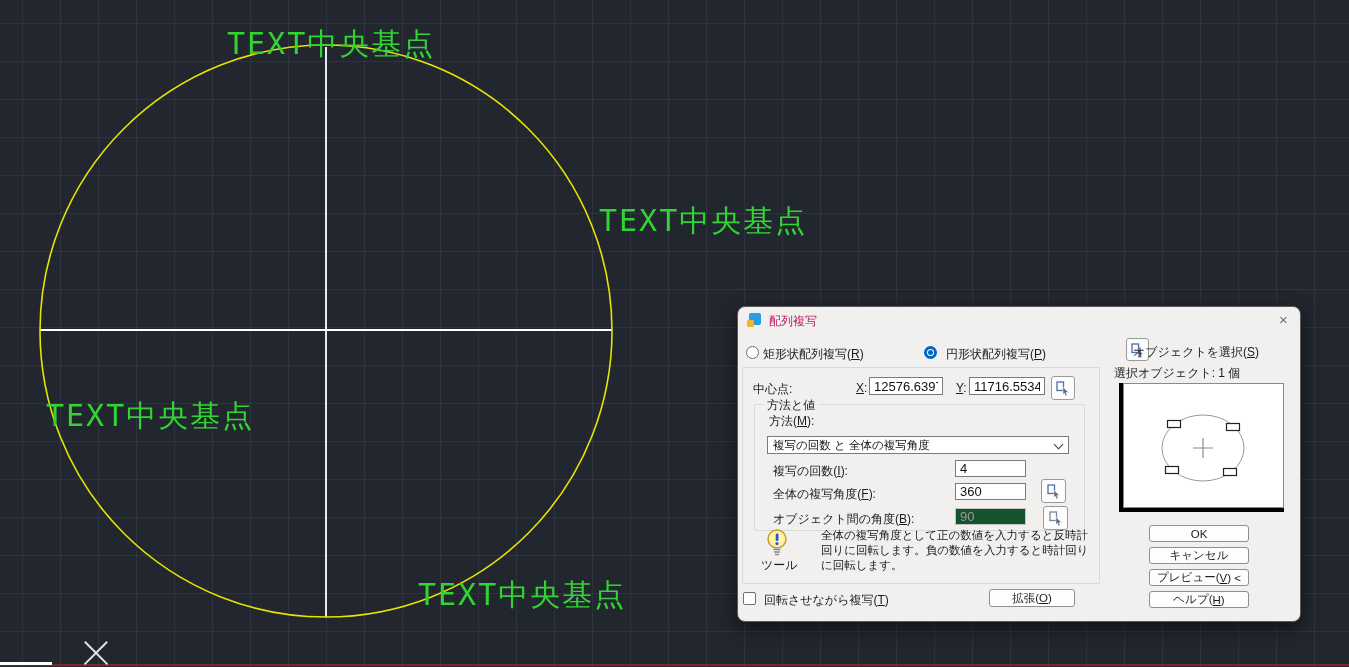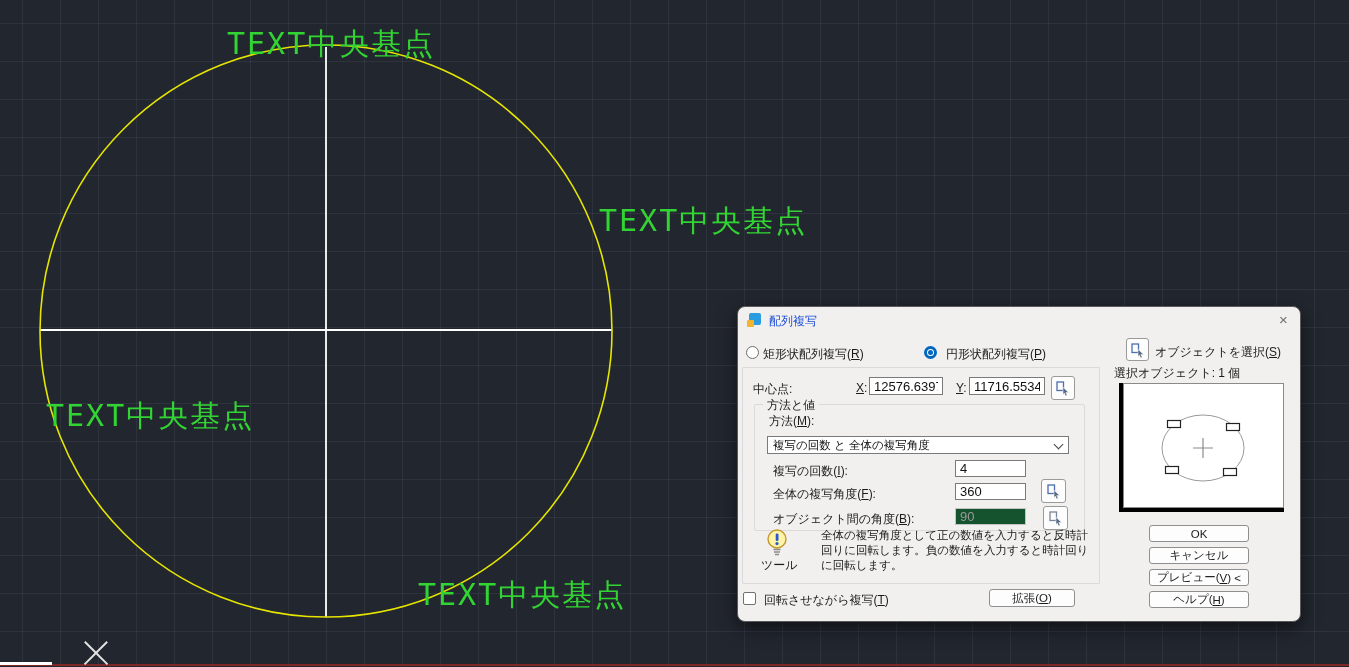--- a/index.html
+++ b/index.html
@@ -32,21 +32,21 @@
   .xmark .d2{transform:rotate(-45deg);}
 
   
   .dialog{
     position:absolute;left:737px;top:306px;width:562px;height:314px;
     background:#f1f0ef;border:1px solid #5a5a5a;border-radius:8px;
     box-shadow:0 6px 18px rgba(0,0,0,0.55);
     font-size:12px;color:#1b1b1b;
   }
   .dlg-abs{position:absolute;}
-  .dlg-title{font-size:12px;color:#1d4ed8;}
+  .dlg-title{font-size:12px;color:#be185d;}
   .title-icon{width:14px;height:14px;position:absolute;}
   .title-icon .blue{position:absolute;left:2px;top:0;width:12px;height:12px;background:#2a9ce0;border-radius:2px;}
   .title-icon .orange{position:absolute;left:0;top:7px;width:7px;height:7px;background:#f5b32f;border-radius:1px;}
   .close-x{font-size:15px;color:#6f6f6f;line-height:15px;cursor:default;}
   .frame{border:1px solid #dadada;border-radius:1px;}
   .groupbox{border:1px solid #dadada;border-radius:2px;}
   .group-label{position:absolute;top:-8px;left:8px;background:#f1f0ef;padding:0 4px;}
   .radio{width:13px;height:13px;border-radius:50%;background:#fff;border:1px solid #6d6d6d;display:inline-block;box-sizing:border-box;}
   .radio.sel{border:3px solid #0067c0;position:relative;}
   .radio.sel:after{content:"";position:absolute;left:1px;top:1px;width:5px;height:5px;border-radius:50%;background:#0067c0;}
@@ -117,21 +117,21 @@
   <span class="radio sel dlg-abs" style="left:186px;top:39px;"></span>
   <div class="lbl" style="left:208px;top:39px;"><span>円形状配列複写(</span><span class="key">P</span><span>)</span></div>
 
   
   <div class="pickbtn" style="left:388px;top:31px;width:23px;height:23px;">
     <svg width="16" height="16" viewBox="0 0 16 16">
       <rect x="2" y="2" width="6.5" height="8.5" fill="none" stroke="#4a6fae" stroke-width="1.3"></rect>
       <path d="M8 7.2 L13.6 12.4 L10.8 12.5 L12.2 15.2 L10.6 15.9 L9.3 13.1 L8 14.8 Z" fill="#5a6b85" stroke="#ffffff" stroke-width="0.5"></path>
     </svg>
   </div>
-  <div class="lbl" style="left:417px;top:37px;text-align:center;"><span>オブジェクトを選択(</span><span class="key">S</span><span>)</span></div>
+  <div class="lbl" style="left:395px;top:37px;text-align:center;"><span>オブジェクトを選択(</span><span class="key">S</span><span>)</span></div>
 
   <div class="lbl" style="left:376px;top:58px;">選択オブジェクト: 1 個</div>
 
   
   <div class="frame dlg-abs" style="left:4px;top:60px;width:356px;height:215px;"></div>
 
   
   <div class="lbl" style="left:15px;top:74px;">中心点:</div>
   <div class="lbl" style="left:118px;top:74px;"><span class="key">X</span><span>:</span></div>
   <input class="txt-input" style="left: 131px; top: 70px; width: 74px; height: 18px;" value="12576.6397">

